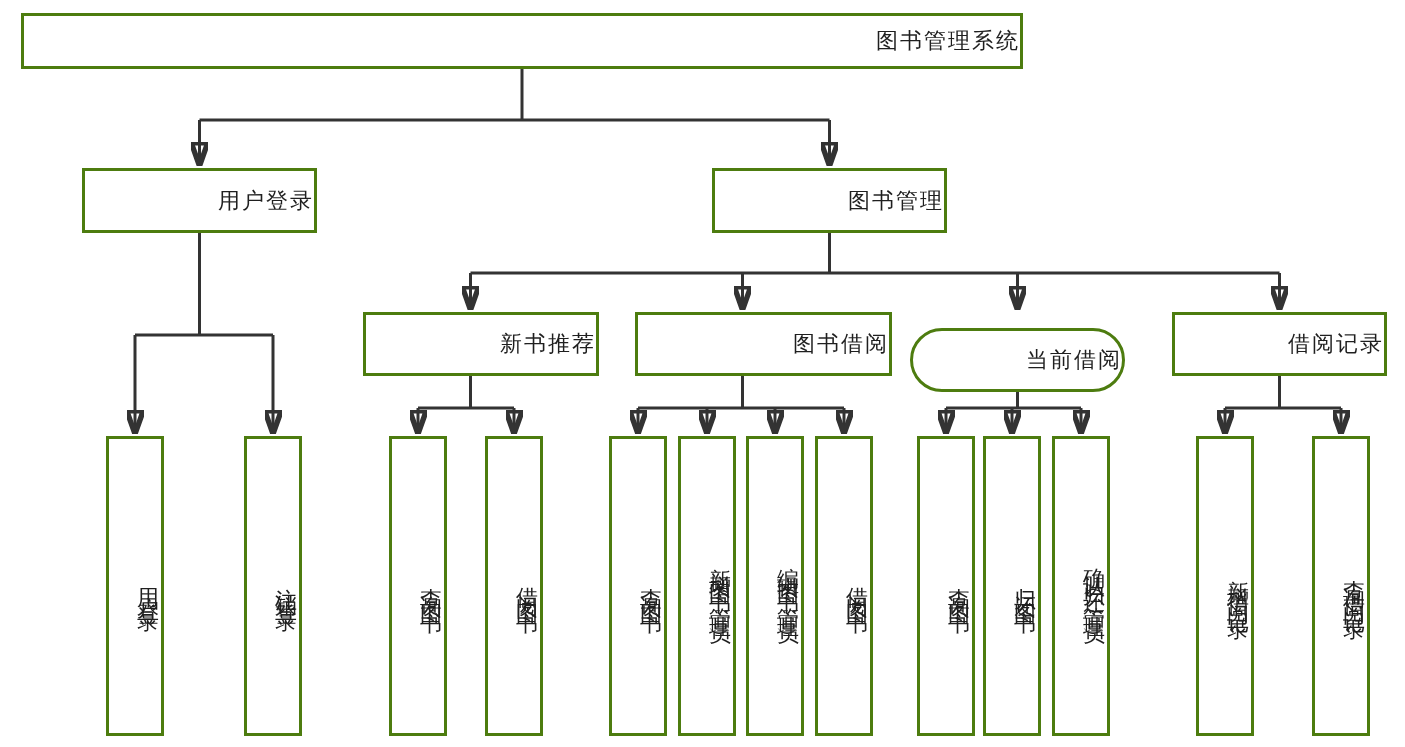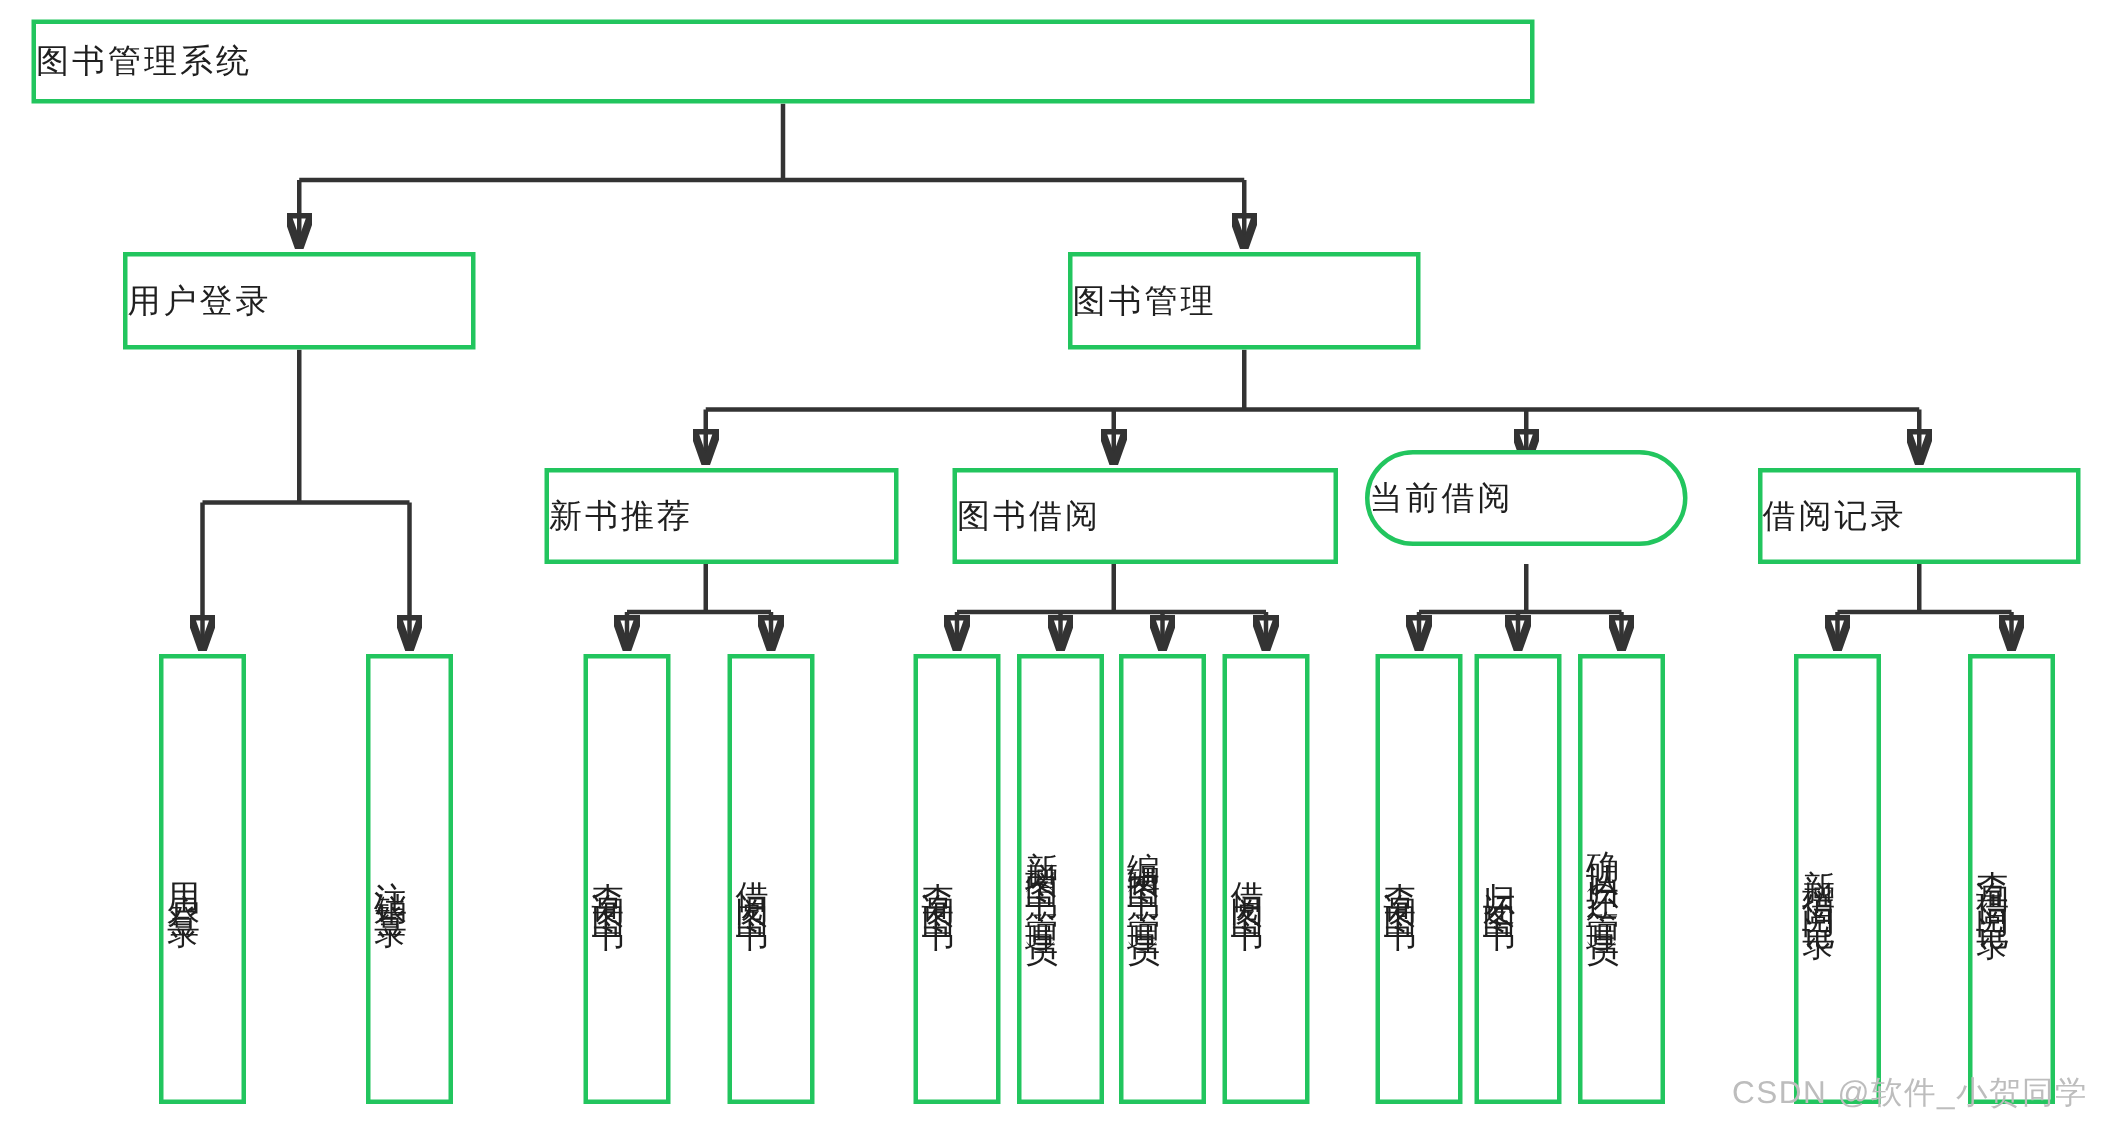--- a/index.html
+++ b/index.html
@@ -25,25 +25,25 @@
   }
   svg.connectors path {
     stroke: #333333;
     stroke-width: 3;
     fill: none;
   }
   .node {
     position: absolute;
     box-sizing: border-box;
     background: #ffffff;
-    border: 3px solid #22c55e;
+    border: 3px solid #4d7c0f;
     color: #1f1f1f;
     display: flex;
     align-items: center;
-    justify-content: flex-start;
+    justify-content: flex-end;
     z-index: 2;
   }
   .h-label {
     font-size: 22px;
     letter-spacing: 2px;
     white-space: nowrap;
   }
   .v-label {
     writing-mode: vertical-rl;
     text-orientation: mixed;
@@ -140,21 +140,21 @@
   <div class="node" style="left:712px; top:168px; width:235px; height:65px;">
     <span class="h-label">图书管理</span>
   </div>
 
   <div class="node" style="left:363px; top:312px; width:236px; height:64px;">
     <span class="h-label">新书推荐</span>
   </div>
   <div class="node" style="left:635px; top:312px; width:257px; height:64px;">
     <span class="h-label">图书借阅</span>
   </div>
-  <div class="node" style="left:910px; top:300px; width:215px; height:64px;border-radius:32px;">
+  <div class="node" style="left:910px; top:328px; width:215px; height:64px;border-radius:32px;">
     <span class="h-label">当前借阅</span>
   </div>
   <div class="node" style="left:1172px; top:312px; width:215px; height:64px;">
     <span class="h-label">借阅记录</span>
   </div>
 
   <div class="node" style="left:106px; top:436px; width:58px; height:300px;">
     <span class="v-label">用户登录</span>
   </div>
   <div class="node" style="left:244px; top:436px; width:58px; height:300px;">
@@ -191,15 +191,14 @@
     <span class="v-label">确认归还（管理员）</span>
   </div>
 
   <div class="node" style="left:1196px; top:436px; width:58px; height:300px;">
     <span class="v-label">新增借阅记录</span>
   </div>
   <div class="node" style="left:1312px; top:436px; width:58px; height:300px;">
     <span class="v-label">查询借阅记录</span>
   </div>
 
-  <div class="watermark">CSDN @软件_小贺同学</div>
 
 </div>
 
 </body></html>

